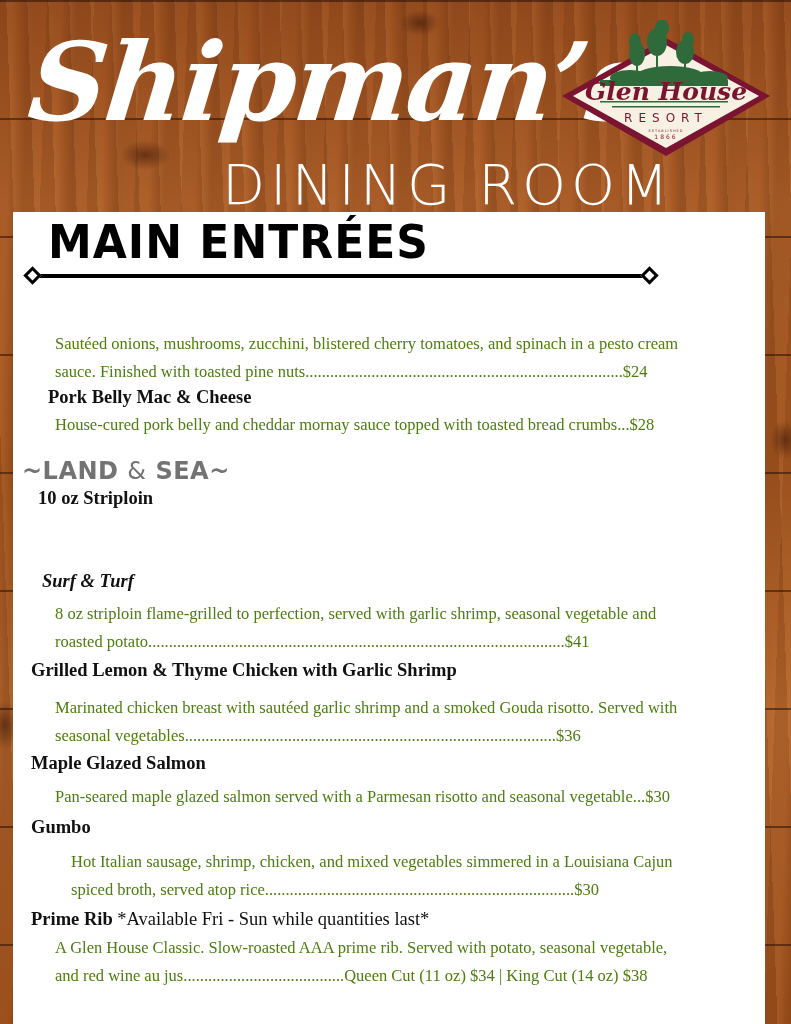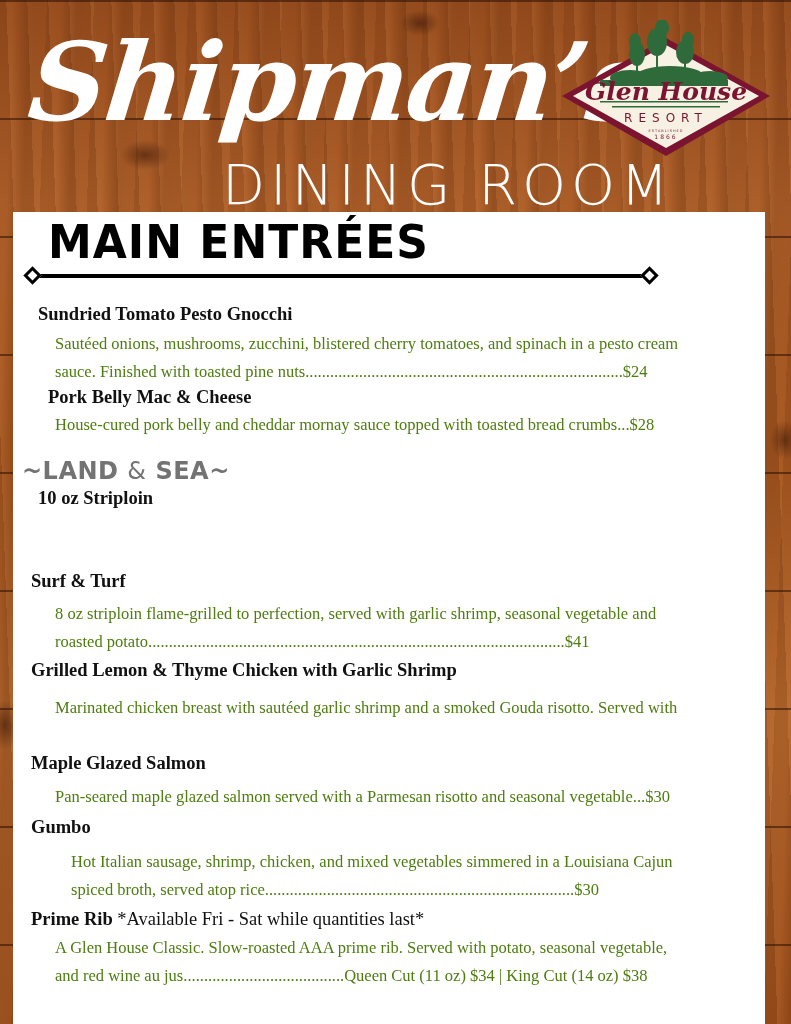--- a/index.html
+++ b/index.html
@@ -99,59 +99,59 @@
 </div>
 
 <div class="panel">
   <div class="section-title">MAIN ENTRÉES</div>
   <div class="divider">
     <div class="bar"></div>
     <div class="diamond left"></div>
     <div class="diamond right"></div>
   </div>
 
-  <div class="item-name" style="left:25px;top:93px;">Sundried Tomato Pesto Gnocchi</div>
   <div class="item-desc" style="left:42px;top:118px;">
     <span class="line">Sautéed onions, mushrooms, zucchini, blistered cherry tomatoes, and spinach in a pesto cream</span>
     <span class="line">sauce. Finished with toasted pine nuts.............................................................................$24</span>
   </div>
 
   <div class="item-name" style="left:35px;top:176px;">Pork Belly Mac &amp; Cheese</div>
   <div class="item-desc" style="left:42px;top:199px;">
     <span class="line">House-cured pork belly and cheddar mornay sauce topped with toasted bread crumbs...$28</span>
   </div>
 
   <div class="land-title">
     <span>~LAND </span><span class="amp">&amp;</span><span> SEA~</span>
   </div>
 
   <div class="item-name" style="left:25px;top:277px;">10 oz Striploin</div>
 
-  <div class="item-name" style="left:18px;top:360px;">Surf &amp; Turf</div>
+  <div class="item-name" style="left:29px;top:360px;font-style:italic;">Surf &amp; Turf</div>
   <div class="item-desc" style="left:42px;top:388px;">
     <span class="line">8 oz striploin flame-grilled to perfection, served with garlic shrimp, seasonal vegetable and</span>
     <span class="line">roasted potato.....................................................................................................$41</span>
   </div>
 
   <div class="item-name" style="left:18px;top:449px;">Grilled Lemon &amp; Thyme Chicken with Garlic Shrimp</div>
   <div class="item-desc" style="left:42px;top:482px;">
     <span class="line">Marinated chicken breast with sautéed garlic shrimp and a smoked Gouda risotto. Served with</span>
+    <span class="line">seasonal vegetables..........................................................................................$36</span>
   </div>
 
   <div class="item-name" style="left:18px;top:542px;">Maple Glazed Salmon</div>
   <div class="item-desc" style="left:42px;top:571px;">
     <span class="line">Pan-seared maple glazed salmon served with a Parmesan risotto and seasonal vegetable...$30</span>
   </div>
 
   <div class="item-name" style="left:18px;top:606px;">Gumbo</div>
   <div class="item-desc" style="left:58px;top:636px;">
     <span class="line">Hot Italian sausage, shrimp, chicken, and mixed vegetables simmered in a Louisiana Cajun</span>
     <span class="line">spiced broth, served atop rice...........................................................................$30</span>
   </div>
 
   <div class="item-name" style="left:18px;top:698px;">
-    <span>Prime Rib</span><span class="item-note"> *Available Fri - Sat while quantities last*</span>
+    <span>Prime Rib</span><span class="item-note"> *Available Fri - Sun while quantities last*</span>
   </div>
   <div class="item-desc" style="left:42px;top:722px;">
     <span class="line">A Glen House Classic. Slow-roasted AAA prime rib. Served with potato, seasonal vegetable,</span>
     <span class="line">and red wine au jus.......................................Queen Cut (11 oz) $34 | King Cut (14 oz) $38</span>
   </div>
 </div>
 
 </body></html>

